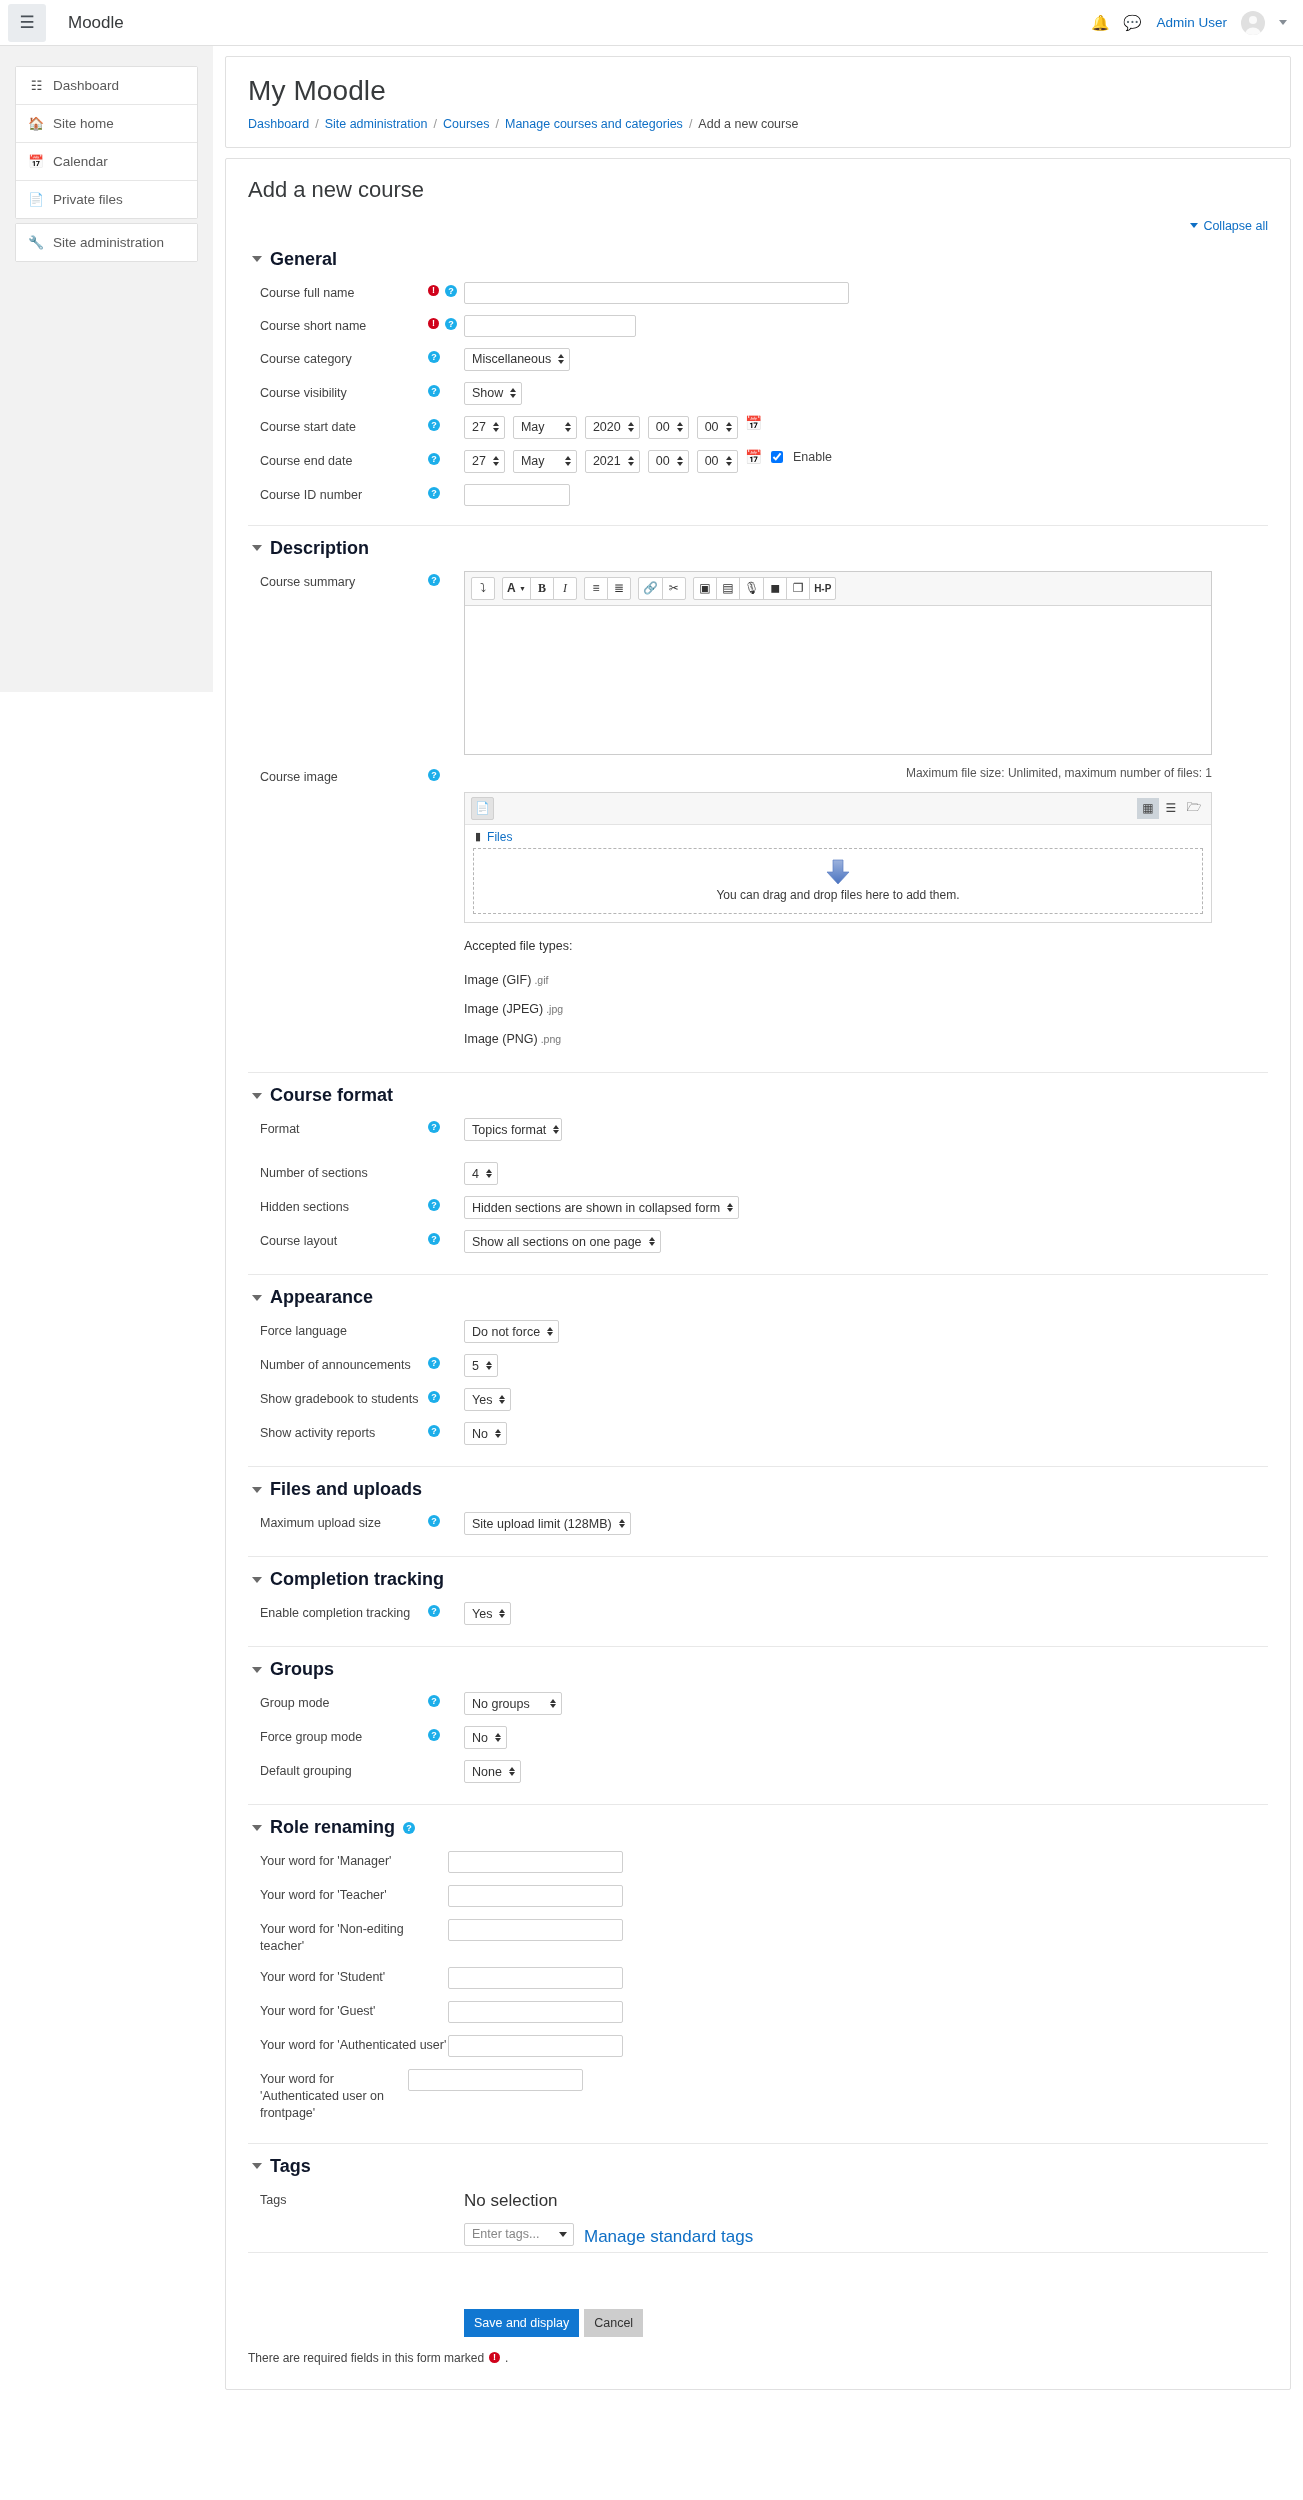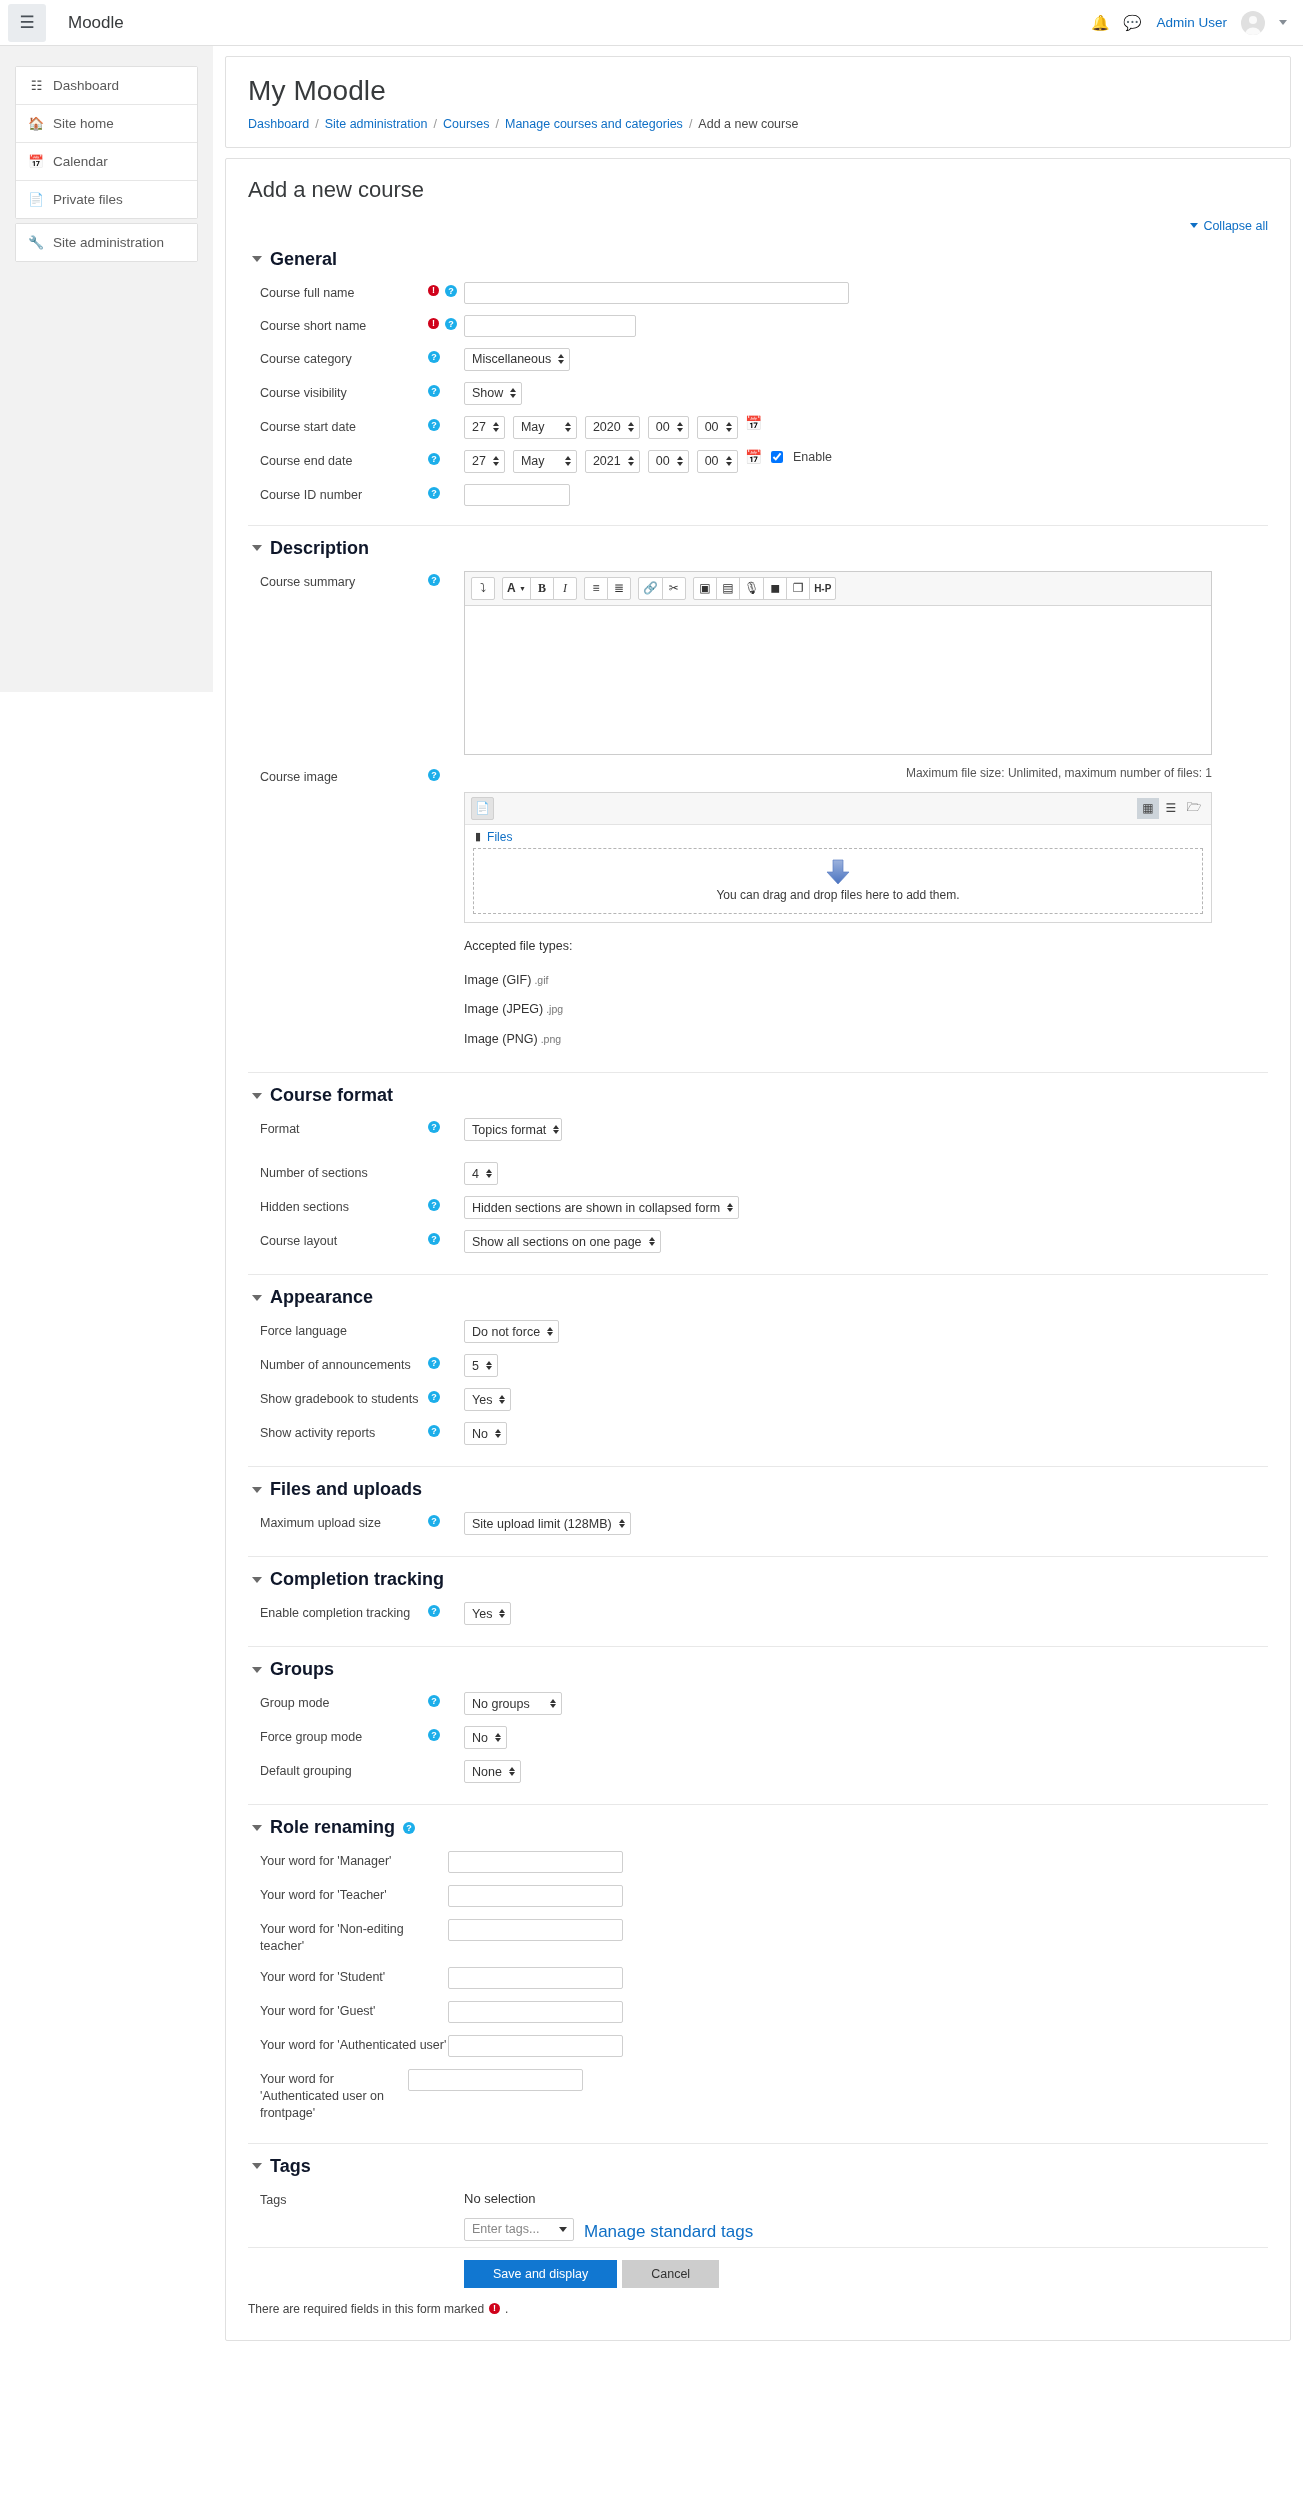--- a/index.html
+++ b/index.html
@@ -286,42 +286,43 @@
     background:#fff;
   }
   .dz-arrow { width:30px; height:26px; }
   .dz-text { font-size:12px; color:#3a3a3a; }
 
   .accepted-label { font-size:12.5px; color:#333; margin:8px 0 9px 0; }
   .ftype { font-size:12.5px; color:#333; line-height:1.75; }
   .ftype .ext { color:#777; font-size:10.5px; margin-left:3px; }
 
   
-  .no-selection { font-size:13px; color:#333;text-align:right; }
+  .no-selection { font-size:17px; color:#333;text-align:right; }
   .tag-input {
     width:110px; height:23px;
     border:1px solid #cfcfcf; border-radius:2px;
     display:flex; align-items:center; justify-content:space-between;
     padding:0 6px 0 7px;
     font-size:12.5px; color:#868686;
     background:#fff;
     cursor:text;
   }
   .tag-caret { width:0;height:0;border-left:4px solid transparent;border-right:4px solid transparent;border-top:5px solid #333; }
   .manage-tags { color:#0f6fc5; font-size:17px; text-decoration:none; cursor:pointer; padding-top:4px; }
 
   .btn-row { border-top:1px solid #e8e8e8; padding:12px 0 6px 0; display:flex; }
   .btn-row .spacer { width:216px; flex:0 0 216px; }
   .btn {
     font-size:12.5px;
     border:1px solid transparent;
     border-radius:0;
-    padding:6px 28px;
+    padding:6px 9px;
     cursor:pointer;
     font-family:inherit;
+    margin-top:44px;
   }
   .btn-primary { background:#1177d1; color:#fff; border-color:#1177d1; }
   .btn-secondary { background:#cdcdcd; color:#333; border-color:#cdcdcd; margin-left:5px; }
 
   .req-note { font-size:12px; color:#444; padding:8px 0 2px 0; display:flex; align-items:center; gap:5px; }
 
   .role-row .flabel { width:200px; flex:0 0 200px; }
   .role-row .fctl { padding-top:2px; }
   .tags-row .flabel { width:216px; flex:0 0 216px; }
   .tags-row .fctl { padding-top:3px; }

